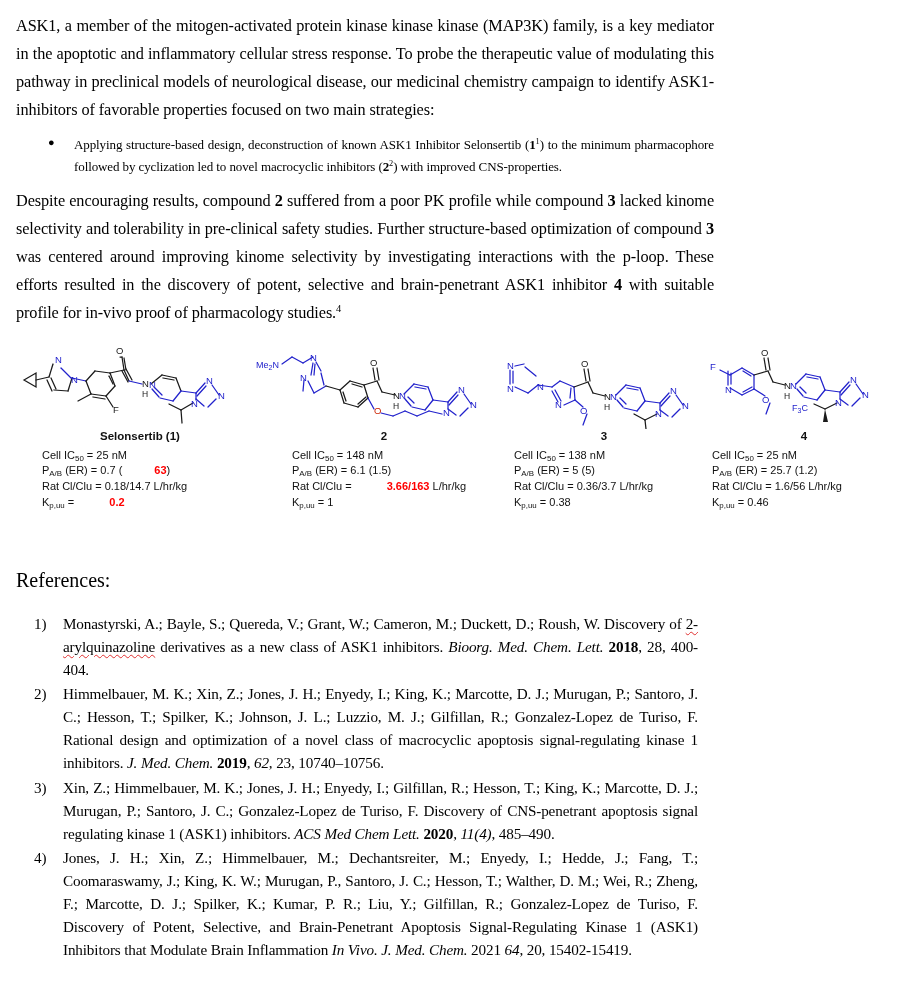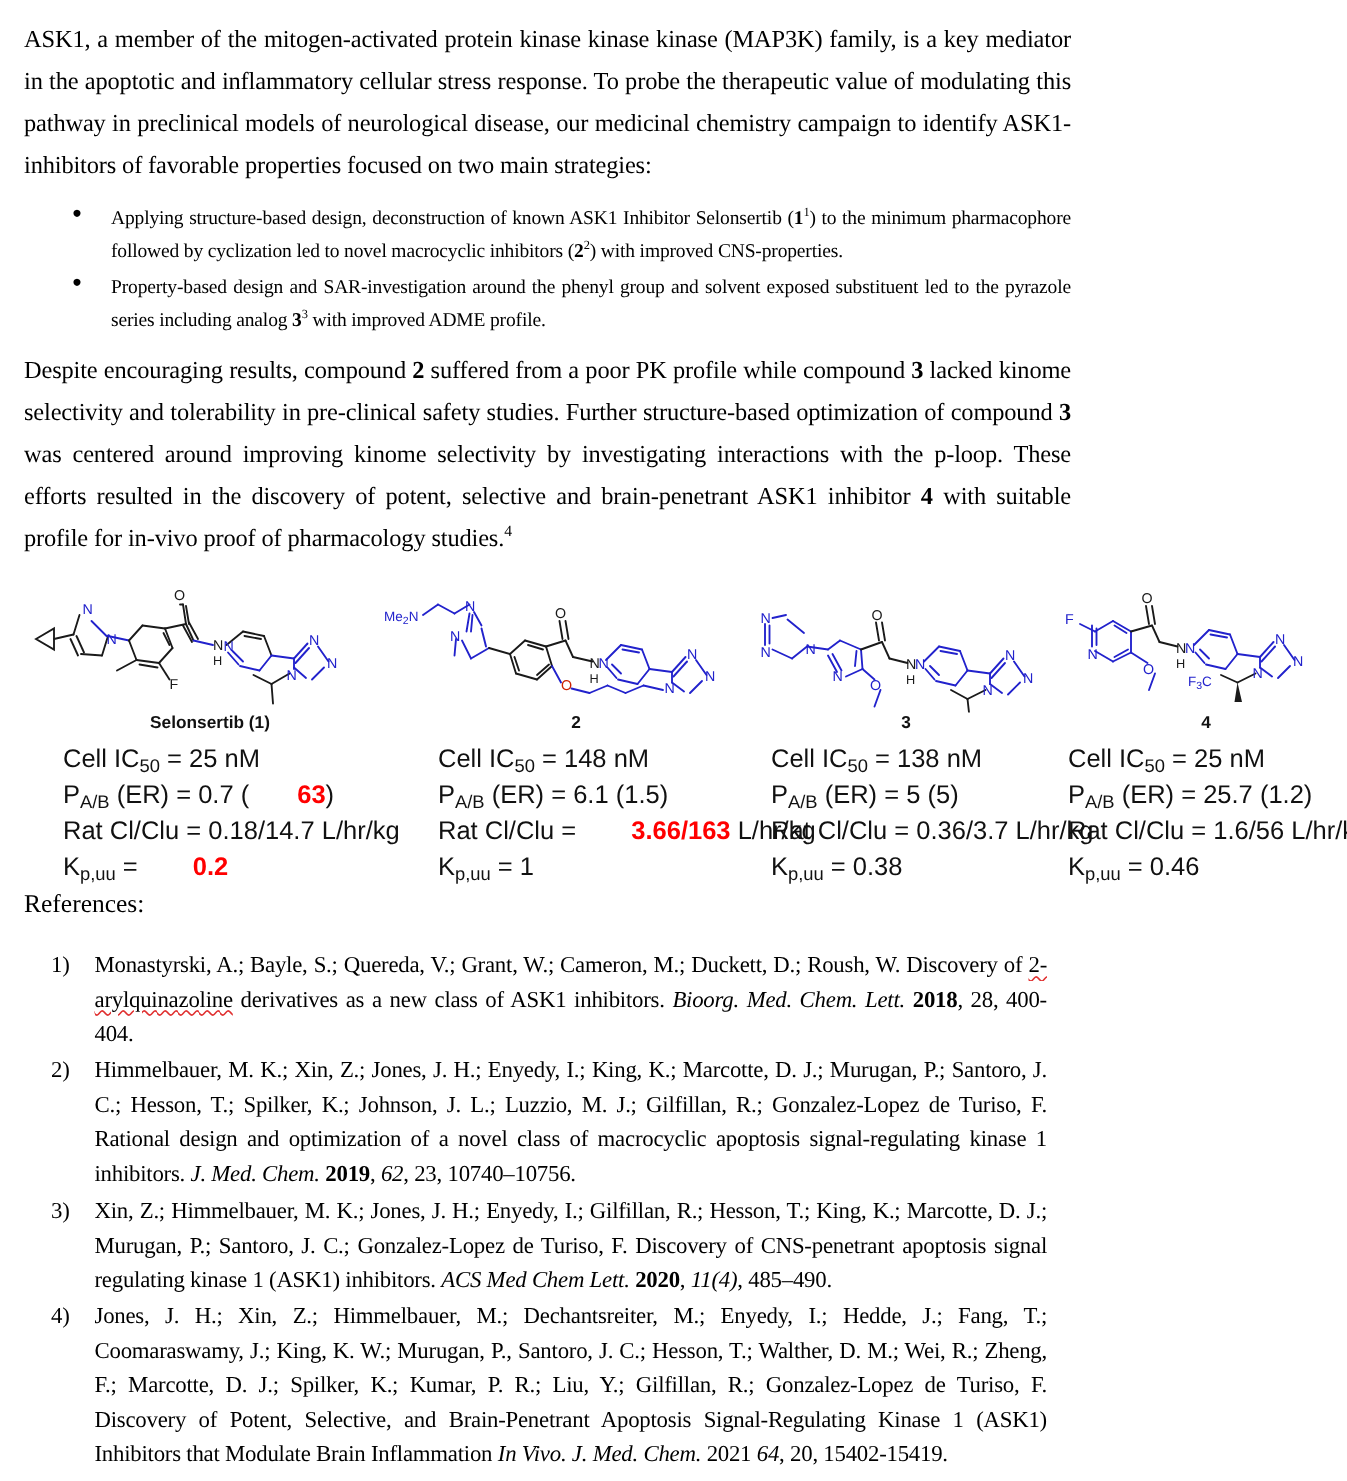--- a/index.html
+++ b/index.html
@@ -82,21 +82,21 @@
   .cmpd-name {
     font-family: "Liberation Sans", "DejaVu Sans", sans-serif;
     font-size: 11.5px;
     font-weight: bold;
     text-align: center;
     margin-top: 1px;
     color: #111;
   }
   .cmpd-data {
     font-family: "Liberation Sans", "DejaVu Sans", sans-serif;
-    font-size: 17px;
+    font-size: 11px;
     line-height: 1.42;
     color: #111;
     margin-top: 6px;
     white-space: nowrap;
   }
   .cmpd-data .row { display: block; }
   .red { color: #FF0000; font-weight: bold; margin-left: 32px; }
   .bk { font-weight: normal; }
   sub { font-size: 72%; vertical-align: -0.28em; line-height: 0; }
 
@@ -105,23 +105,23 @@
   .d3 { padding-left: 10px; }
   .d4 { padding-left: 8px; }
 
   .n1 { padding-left: 10px; }
   .n2 { padding-left: 10px; }
   .n3 { padding-left: 0px; }
   .n4 { padding-left: 0px; }
 
   
   .refs-title {
-    font-size: 17px;
+    font-size: 20px;
     line-height: 1.55;
-    margin: 7px 0 0 0;
+    margin: 28px 0 0 0;
   }
   ol.refs {
     margin: 16px;
     padding: 0;
     list-style: none;
     counter-reset: refnum;
   }
   ol.refs li {
     counter-increment: refnum;
     position: relative;
@@ -150,21 +150,20 @@
 </style>
 </head>
 <body>
 
 <div class="page">
 
   <p class="prose">ASK1, a member of the mitogen-activated protein kinase kinase kinase (MAP3K) family, is a key mediator in the apoptotic and inflammatory cellular stress response. To probe the therapeutic value of modulating this pathway in preclinical models of neurological disease, our medicinal chemistry campaign to identify ASK1-inhibitors of favorable properties focused on two main strategies:</p>
 
   <ul class="bullets">
     <li><span>Applying structure-based design, deconstruction of known ASK1 Inhibitor Selonsertib (</span><b>1</b><sup>1</sup><span>) to the minimum pharmacophore followed by cyclization led to novel macrocyclic inhibitors (</span><b>2</b><sup>2</sup><span>) with improved CNS-properties.</span></li>
-    <li><span>Property-based design and SAR-investigation around the phenyl group and solvent exposed substituent led to the pyrazole series including analog </span><b>3</b><sup>3</sup><span> with improved ADME profile.</span></li>
   </ul>
 
   <p class="prose"><span>Despite encouraging results, compound </span><b>2</b><span> suffered from a poor PK profile while compound </span><b>3</b><span> lacked kinome selectivity and tolerability in pre-clinical safety studies. Further structure-based optimization of compound </span><b>3</b><span> was centered around improving kinome selectivity by investigating interactions with the p-loop. These efforts resulted in the discovery of potent, selective and brain-penetrant ASK1 inhibitor </span><b>4</b><span> with suitable profile for in-vivo proof of pharmacology studies.</span><sup>4</sup></p>
 
   <div class="structures">
     <div class="struct-row">
 
       <div class="compound c1">
         <svg class="svg-wrap" width="238" height="92" viewBox="0 0 238 92">
           <g stroke="#1a1a1a" stroke-width="1.25" fill="none" stroke-linecap="round">

